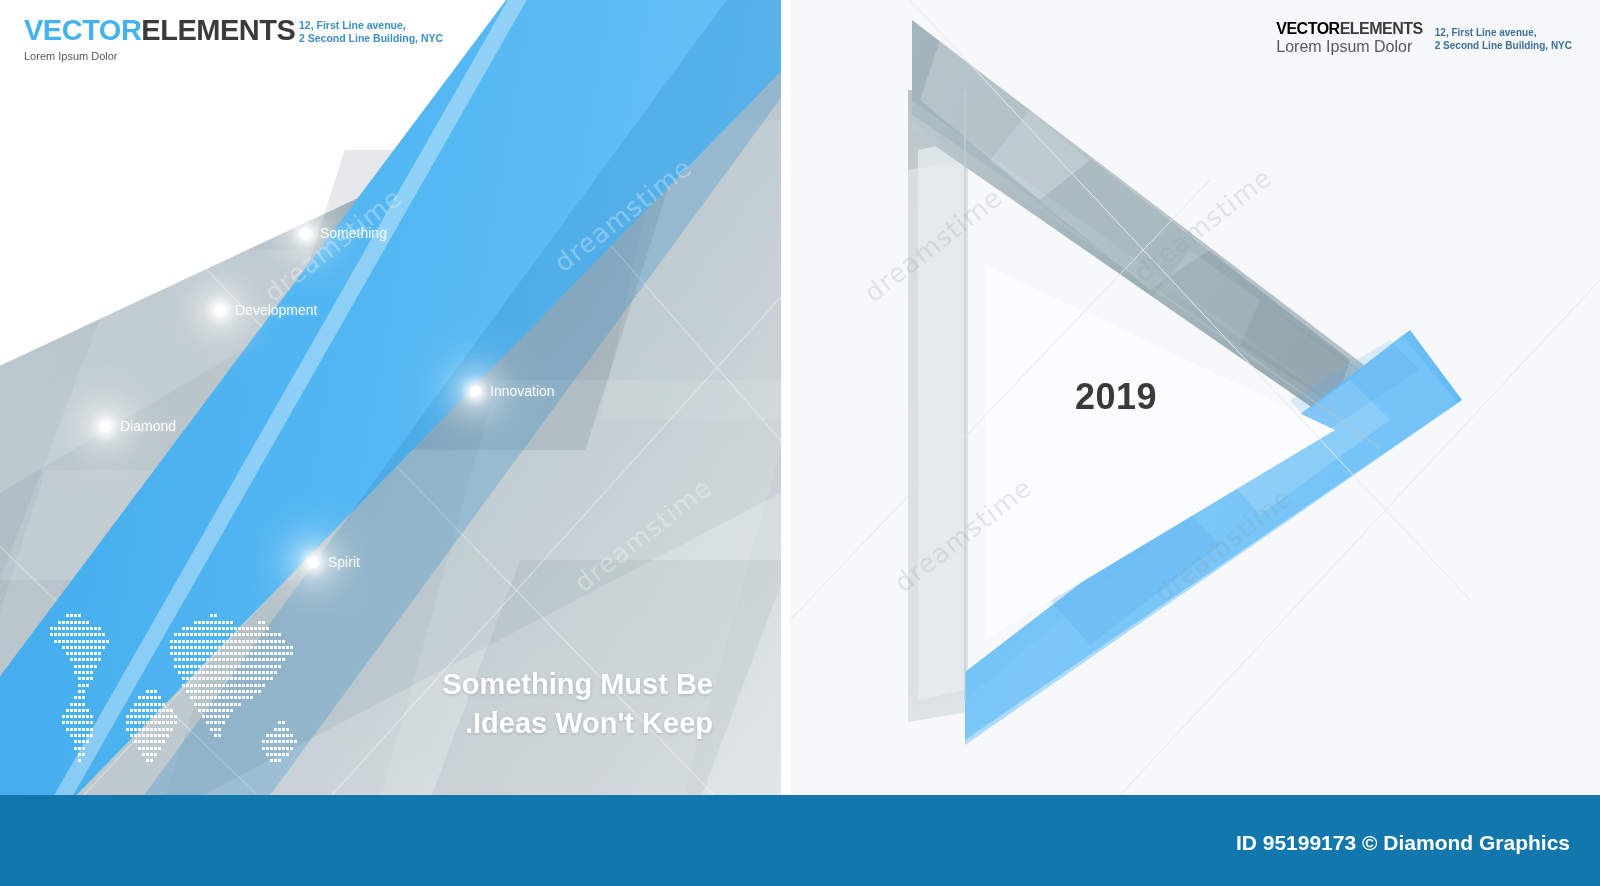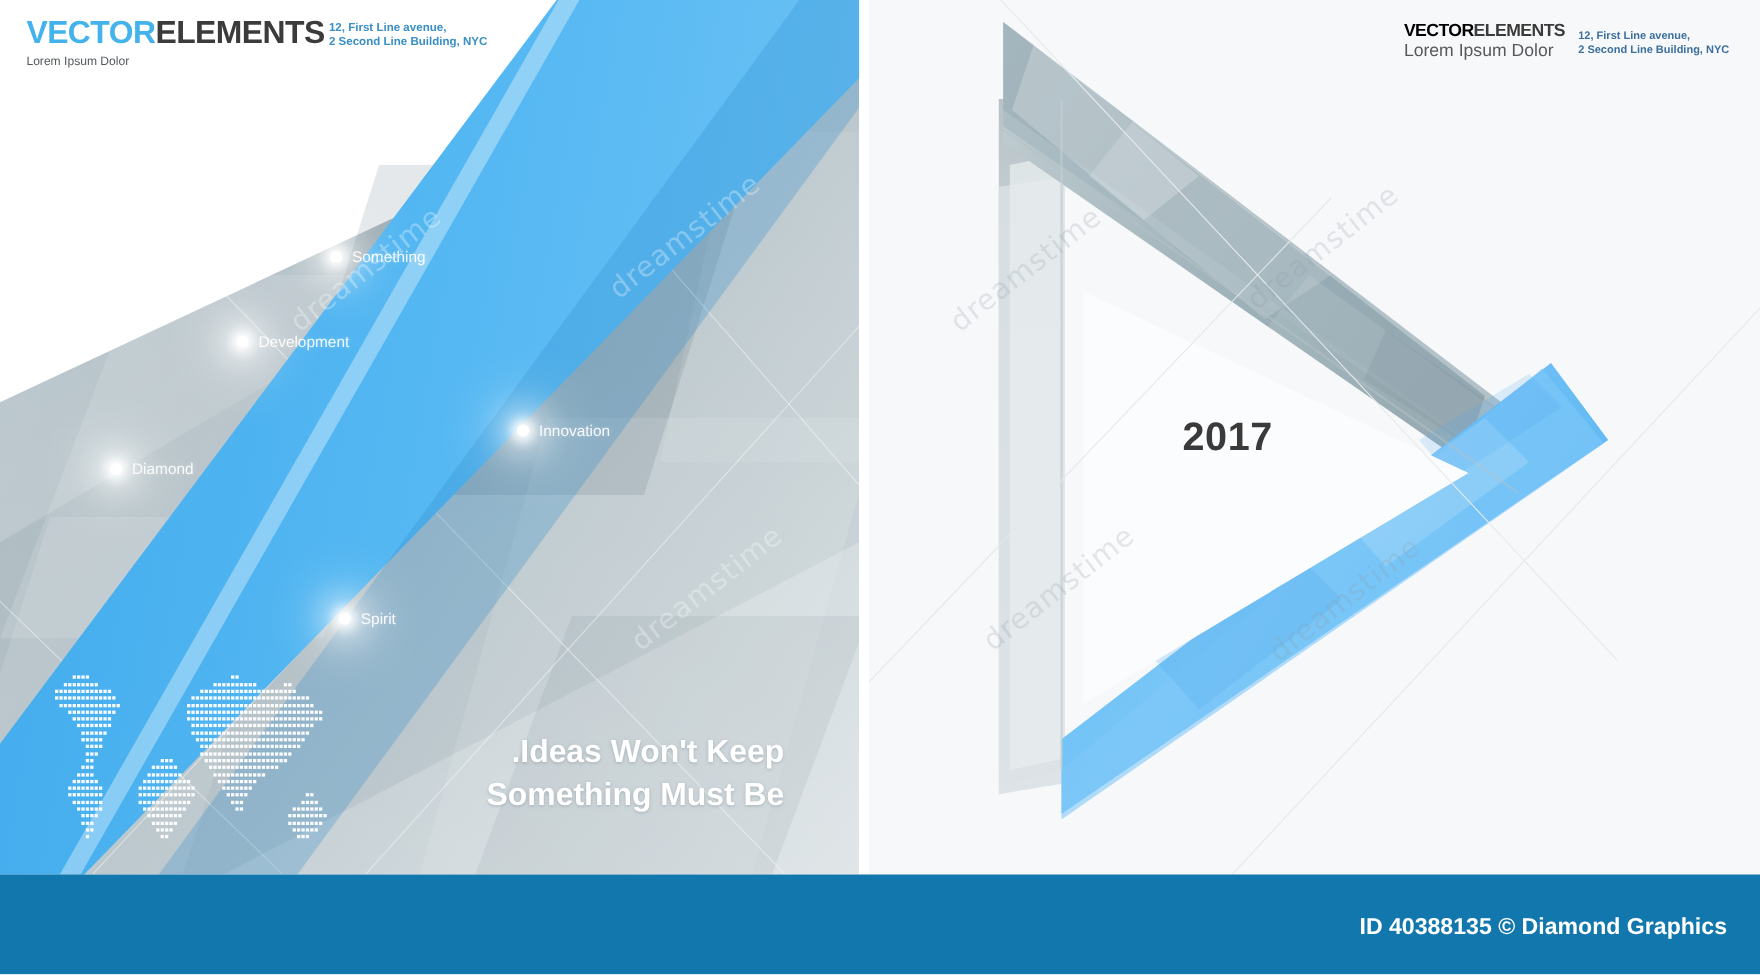--- a/index.html
+++ b/index.html
@@ -861,22 +861,22 @@
         <i class="mapdot" style="left:248px;top:145px;"></i>
         <i class="mapdot" style="left:40px;top:151px;"></i>
         <i class="mapdot" style="left:108px;top:151px;"></i>
         <i class="mapdot" style="left:112px;top:151px;"></i>
         <i class="mapdot" style="left:232px;top:151px;"></i>
         <i class="mapdot" style="left:236px;top:151px;"></i>
         <i class="mapdot" style="left:240px;top:151px;"></i>
       </div>
 
     <div id="headline">
+      <div>Something Must Be</div>
       <div>.Ideas Won't Keep</div>
-      <div>Something Must Be</div>
     </div>
 
     <div class="wm" style="left:250px;top:230px;transform:rotate(-38deg);font-size:26px;">dreamstime</div>
     <div class="wm" style="left:540px;top:200px;transform:rotate(-38deg);font-size:26px;">dreamstime</div>
     <div class="wm" style="left:560px;top:520px;transform:rotate(-38deg);font-size:26px;">dreamstime</div>
     <div class="wm" style="left:40px;top:140px;transform:rotate(-38deg);font-size:26px;">dreamstime</div>
   </div>
 
   <div id="right-cover">
 
@@ -935,25 +935,25 @@
           <span class="brand-v">VECTOR</span><span class="brand-e">ELEMENTS</span>
         </div>
         <div class="brand-sub" style="text-align:left;">Lorem Ipsum Dolor</div>
       </div>
       <div style="font-size:10px;color:#3c6f9c;font-weight:600;line-height:1.3;padding-top:6px;white-space:nowrap;">
         <div>12, First Line avenue,</div>
         <div>2 Second Line Building, NYC</div>
       </div>
     </div>
 
-    <div id="year">2017</div>
+    <div id="year">2019</div>
 
     <div class="wm dark" style="left:60px;top:230px;transform:rotate(-38deg);font-size:26px;">dreamstime</div>
     <div class="wm dark" style="left:330px;top:210px;transform:rotate(-38deg);font-size:26px;">dreamstime</div>
     <div class="wm dark" style="left:90px;top:520px;transform:rotate(-38deg);font-size:26px;">dreamstime</div>
     <div class="wm dark" style="left:350px;top:530px;transform:rotate(-38deg);font-size:26px;">dreamstime</div>
   </div>
 
   <div id="footer">
-    <div id="footer-id">ID 40388135 © Diamond Graphics</div>
+    <div id="footer-id">ID 95199173 © Diamond Graphics</div>
   </div>
 
 </div>
 
 </body></html>

